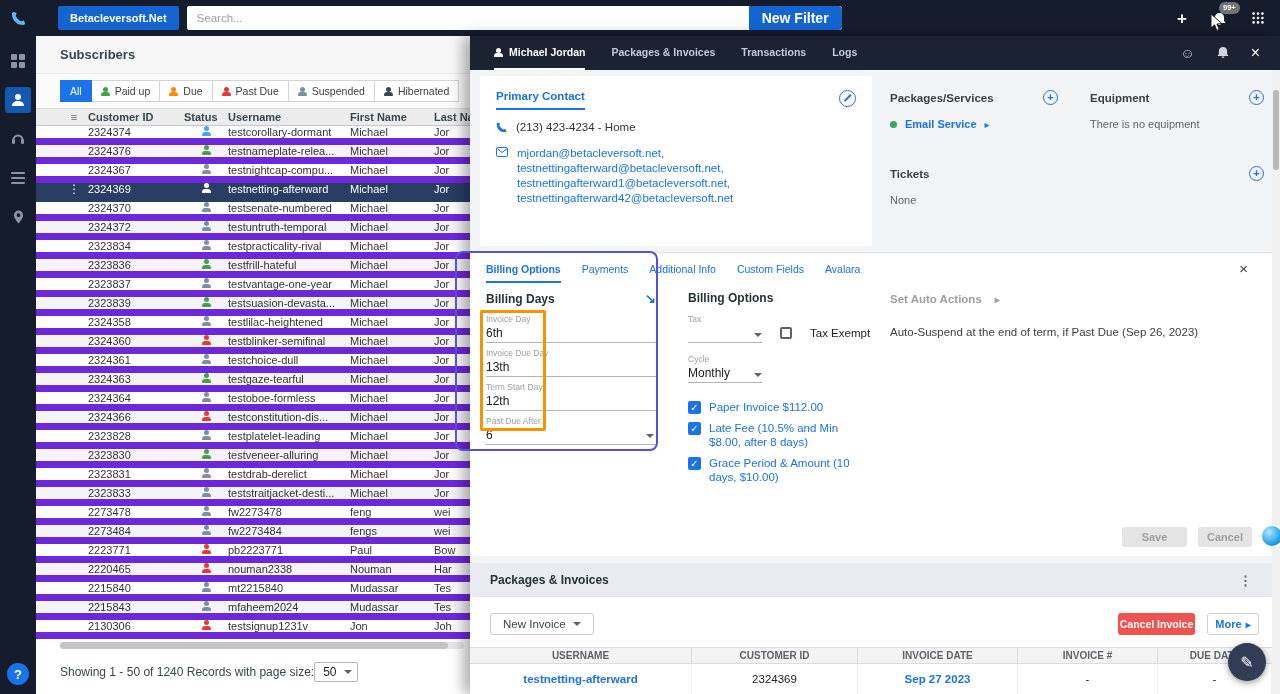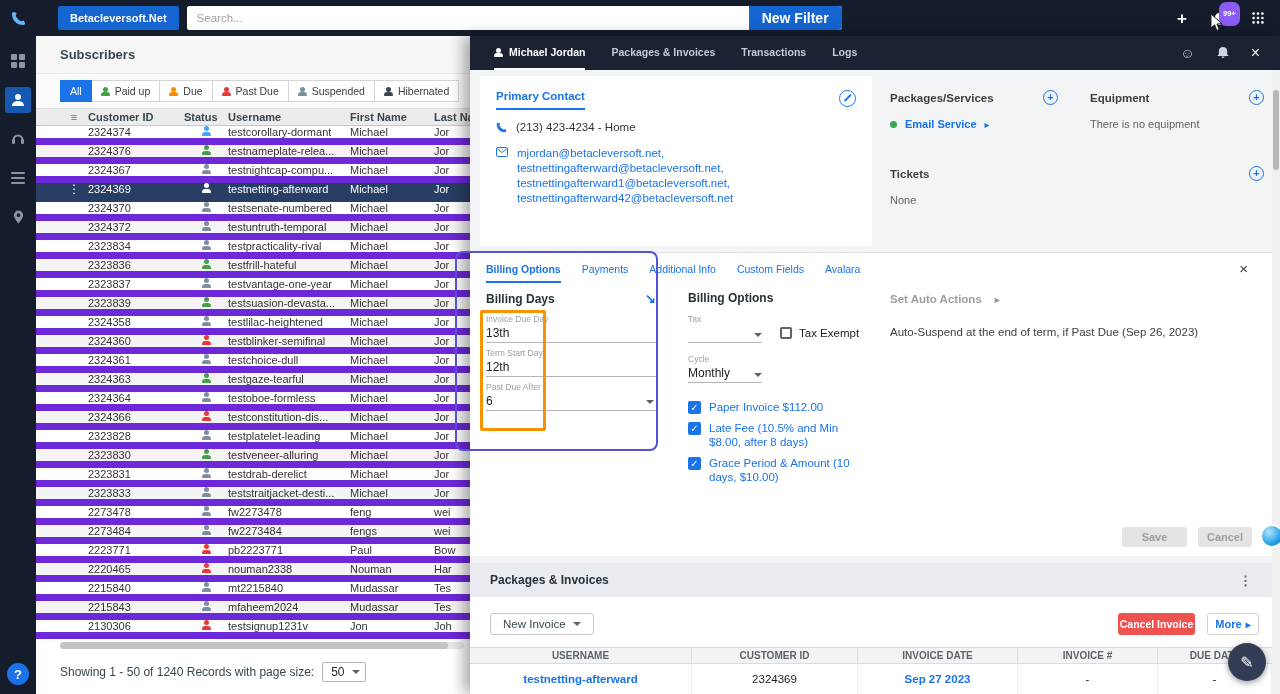--- a/index.html
+++ b/index.html
@@ -22,21 +22,21 @@
   .topbar{position:absolute;top:0;left:0;width:1280px;height:36px;background:#151c2c;display:flex;align-items:center;z-index:30}
   .logo{width:36px;display:flex;justify-content:center;color:#64b5f6}
   .brand-btn{margin-left:22px;background:#1565d0;color:#fff;font-size:11px;font-weight:bold;padding:6px 12px;border-radius:2px;white-space:nowrap}
   .search-wrap{margin-left:8px;width:655px;height:24px;background:#fff;border-radius:3px;display:flex;align-items:center;overflow:hidden}
   .search-input{flex:1;height:100%;border:0;outline:none;font-size:11.5px;padding:0 10px;color:#333;font-family:"Liberation Sans",sans-serif}
   .search-input::placeholder{color:#9e9e9e}
   .new-filter{height:24px;background:#1565d0;color:#fff;font-size:14px;font-weight:bold;display:flex;align-items:center;padding:0 13px;border-radius:0 3px 3px 0;white-space:nowrap}
   .top-icons{margin-left:auto;display:flex;align-items:center;gap:26px;margin-right:16px}
   .ti{color:#fff;position:relative;display:flex;align-items:center}
   .ti.plus{font-size:17px;font-weight:bold;line-height:1}
-  .badge{position:absolute;top:-9px;left:6px;background:#8b5cf6;color:#fff;font-size:7.5px;font-weight:bold;padding:8px 4px;border-radius:7px;line-height:1}
+  .badge{position:absolute;top:-9px;left:6px;background:#737373;color:#fff;font-size:7.5px;font-weight:bold;padding:2px 4px;border-radius:7px;line-height:1}
 
   
   .sidebar{position:absolute;top:36px;left:0;bottom:0;width:36px;background:#151c2c;z-index:25;display:flex;flex-direction:column;align-items:center;padding-top:12px;gap:13px}
   .side-item{width:26px;height:26px;display:flex;align-items:center;justify-content:center;color:#8b94a7;border-radius:3px}
   .side-item.active{background:#1558b0;color:#fff}
   .help-fab{position:absolute;bottom:9px;left:50%;margin-left:-11px;width:22px;height:22px;border-radius:50%;background:#1a73e8;color:#fff;
             font-weight:bold;font-size:13px;display:flex;align-items:center;justify-content:center}
 
   
   .subs{position:absolute;top:36px;left:36px;width:434px;bottom:0;background:#fff;z-index:10;display:flex;flex-direction:column;overflow:hidden}
@@ -51,21 +51,21 @@
   .tbody{flex:none}
   .srow{height:19px;padding-left:24px;font-size:11px;color:#333;border-bottom:7px solid #6d28d9;background:#fff;cursor:default}
   .srow:nth-child(even){background:#f4f4f4}
   .srow.sel{background:#293e65;color:#fff;border-bottom-color:#293e65}
   .cell{white-space:nowrap;overflow:hidden}
   .c-st{text-align:center}
   .kebab{visibility:hidden;font-size:12px;display:block;text-align:center}
   .srow.sel .kebab{visibility:visible}
   .hscroll{flex:none;height:7px;margin:3px 6px 0 24px;border-radius:4px;background:#e8e8e8;position:relative}
   .hscroll .thumb{position:absolute;left:0;top:0;height:7px;width:96%;border-radius:4px;background:#c4c4c4}
-  .subs-footer{flex:1;display:flex;align-items:center;padding-left:24px;font-size:12px;color:#37474f;gap:8px;background:#fff}
+  .subs-footer{flex:1;display:flex;align-items:center;padding-left:24px;font-size:12px;color:#37474f;background:#fff}
   .pagesize{border:1px solid #b5b5b5;border-radius:2px;height:20px;display:flex;align-items:center;padding:0 5px 0 8px;gap:7px;font-size:12px;color:#222;background:#fff}
 
   
   .detail{position:absolute;top:36px;left:470px;right:0;bottom:0;z-index:40;background:#f3f4f6;box-shadow:-6px 0 14px rgba(0,0,0,.35)}
   .d-header{height:34px;background:#1b2232;display:flex;align-items:center;padding-left:24px;gap:26px}
   .d-tab{font-size:10.5px;font-weight:bold;color:#c3cbd8;display:flex;align-items:center;gap:6px;height:34px;border-bottom:2px solid transparent;white-space:nowrap}
   .d-tab.active{color:#fff;border-bottom-color:#fff}
   .d-hicons{margin-left:auto;display:flex;align-items:center;gap:22px;margin-right:20px;color:#cfd6e0}
   .d-hicons .x{font-size:16px;color:#fff;line-height:1}
   .smiley{font-size:14px;line-height:1}
@@ -103,21 +103,21 @@
   .bd-fields{margin-top:7px}
   .bd-field{border-bottom:1px solid #b5b5b5;padding:2px 0 2px;margin-bottom:4px;position:relative}
   .bd-cap{font-size:8.5px;line-height:9px;color:#9aa0a6}
   .bd-val{font-size:12px;line-height:13px;color:#202124;margin-top:3px}
   .bd-field .caret{position:absolute;right:2px;bottom:6px}
   .bo-col{position:absolute;left:218px;top:38px;width:190px}
   .u-field{width:74px;border-bottom:1px solid #b5b5b5;position:relative;padding:2px 0}
   .u-field .caret{position:absolute;right:0;bottom:5px}
   .tax-field{margin-top:8px}
   .tax-field .bd-val{min-height:13px}
-  .tax-exempt{position:absolute;left:92px;top:36px;display:flex;align-items:center;gap:7px;font-size:11.5px;color:#202124}
+  .tax-exempt{position:absolute;left:92px;top:36px;display:flex;align-items:center;gap:18px;font-size:11.5px;color:#202124}
   .cb-off{width:12px;height:12px;border:2px solid #5f6368;border-radius:2px;flex:none}
   .cycle-field{margin-top:10px}
   .checks{margin-top:17px}
   .chk{display:flex;align-items:flex-start;gap:8px;margin-bottom:7px}
   .cb-on{width:13px;height:13px;border-radius:2px;background:#1a73e8;color:#fff;font-size:10px;line-height:13px;text-align:center;flex:none;margin-top:1px}
   .chk-label{font-size:11.5px;line-height:14px;color:#1a73e8;width:152px}
   .aa-col{position:absolute;left:420px;top:40px;width:380px}
   .aa-title{display:flex;align-items:center;gap:13px;font-size:11.5px;font-weight:bold;color:#9e9e9e}
   .aa-title .chev{color:#9e9e9e}
   .aa-text{margin-top:21px;font-size:11.5px;color:#3c4043}
@@ -646,20 +646,24 @@
       </div>
       <span class="b-close">×</span>
 
       <div class="bd-col">
         <div class="col-head">
           <span>Billing Days</span>
           <span class="bd-arrow">↘</span>
         </div>
         <div class="bd-fields">
           <div class="bd-field">
+            <div class="bd-cap">Invoice Day</div>
+            <div class="bd-val">6th</div>
+          </div>
+          <div class="bd-field">
             <div class="bd-cap">Invoice Due Day</div>
             <div class="bd-val">13th</div>
           </div>
           <div class="bd-field">
             <div class="bd-cap">Term Start Day</div>
             <div class="bd-val">12th</div>
           </div>
           <div class="bd-field">
             <div class="bd-cap">Past Due After</div>
             <div class="bd-val">6</div>

